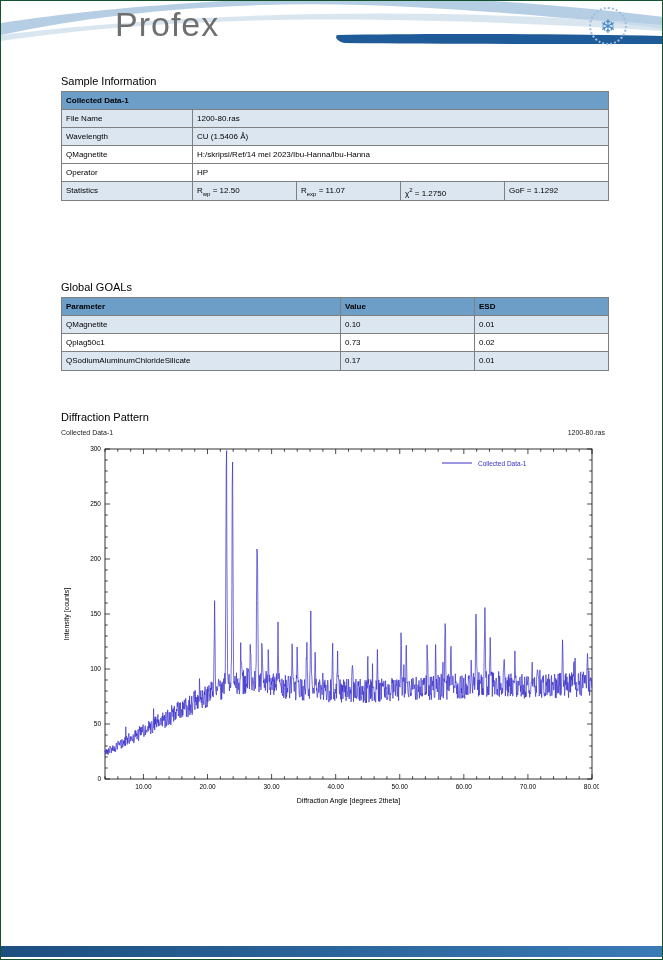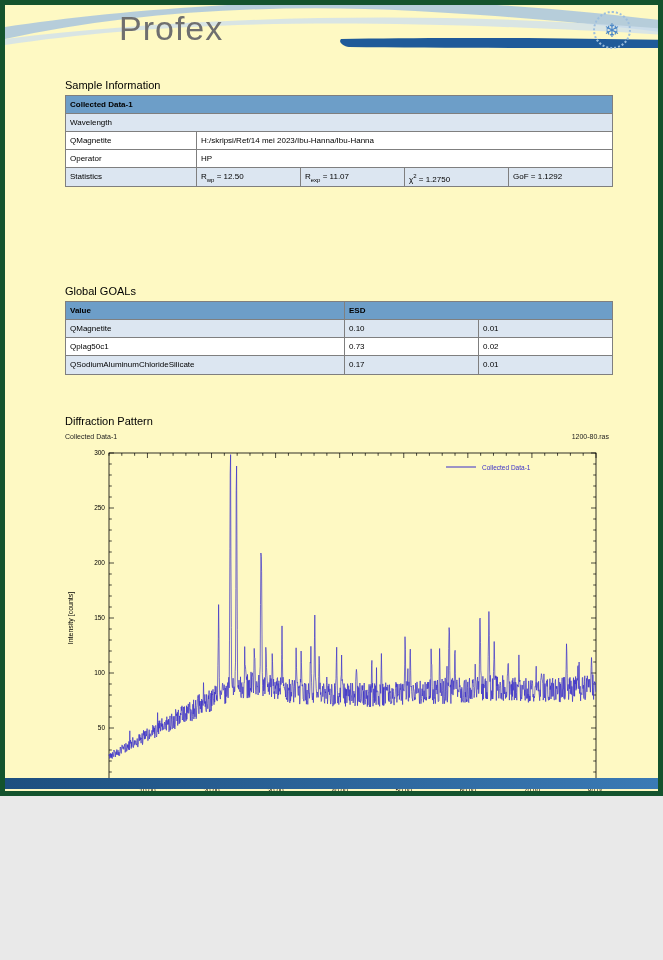--- a/index.html
+++ b/index.html
@@ -1,18 +1,18 @@
 <!DOCTYPE html>
 <html><head>
 <meta charset="utf-8">
 <style>
   *{box-sizing:border-box;margin:0;padding:0}
   html,body{width:663px;height:960px}
   body{font-family:"Liberation Sans",sans-serif;background:#e9e9e9}
-  .page{position:relative;width:663px;height:796px;background:#fef9c3;border:5px solid #14532d;overflow:hidden}
+  .page{position:relative;width:663px;height:960px;background:#ffffff;border:1px solid #14532d;overflow:hidden}
 
   
   .banner{position:absolute;top:0;left:0;width:663px;height:54px}
   .banner svg{position:absolute;top:0;left:0}
   .logo{position:absolute;left:114px;top:4px;font-size:34px;color:#6f6f6f;letter-spacing:1px}
   .snowflake{position:absolute;left:588px;top:6px;width:38px;height:38px;border:2px dotted #9cbede;border-radius:50%;
     display:flex;align-items:center;justify-content:center;color:#4a86c6;font-size:19px}
 
   
   .section-title{position:absolute;left:60px;font-size:11px;font-weight:normal;color:#000}
@@ -60,21 +60,26 @@
     <div class="snowflake">❄</div>
   </div>
 
   <div class="section-title" id="t-sample-title">Sample Information</div>
 
   <div class="tbl" id="sample-table">
     <div class="t-row t-head">
       <div class="cell" style="grid-column:1 / -1">Collected Data-1</div>
     </div>
     <div class="t-row alt">
+      <div class="cell">File Name</div>
+      <div class="cell">1200-80.ras</div>
+    </div>
+    <div class="t-row alt">
       <div class="cell">Wavelength</div>
+      <div class="cell">CU (1.5406 Å)</div>
     </div>
     <div class="t-row">
       <div class="cell">QMagnetite</div>
       <div class="cell">H:/skripsi/Ref/14 mei 2023/Ibu-Hanna/Ibu-Hanna</div>
     </div>
     <div class="t-row">
       <div class="cell">Operator</div>
       <div class="cell">HP</div>
     </div>
     <div class="t-row stats alt">
@@ -83,20 +88,21 @@
       <div class="cell"><span>R</span><sub>exp</sub><span> = 11.07</span></div>
       <div class="cell"><span>χ</span><sup>2</sup><span> = 1.2750</span></div>
       <div class="cell"><span>GoF</span><span> = 1.1292</span></div>
     </div>
   </div>
 
   <div class="section-title" id="t-goals-title">Global GOALs</div>
 
   <div class="tbl" id="goals-table">
     <div class="t-row t-head">
+      <div class="cell">Parameter</div>
       <div class="cell">Value</div>
       <div class="cell">ESD</div>
     </div>
     <div class="t-row alt">
       <div class="cell">QMagnetite</div>
       <div class="cell">0.10</div>
       <div class="cell">0.01</div>
     </div>
     <div class="t-row">
       <div class="cell">Qplag50c1</div>

